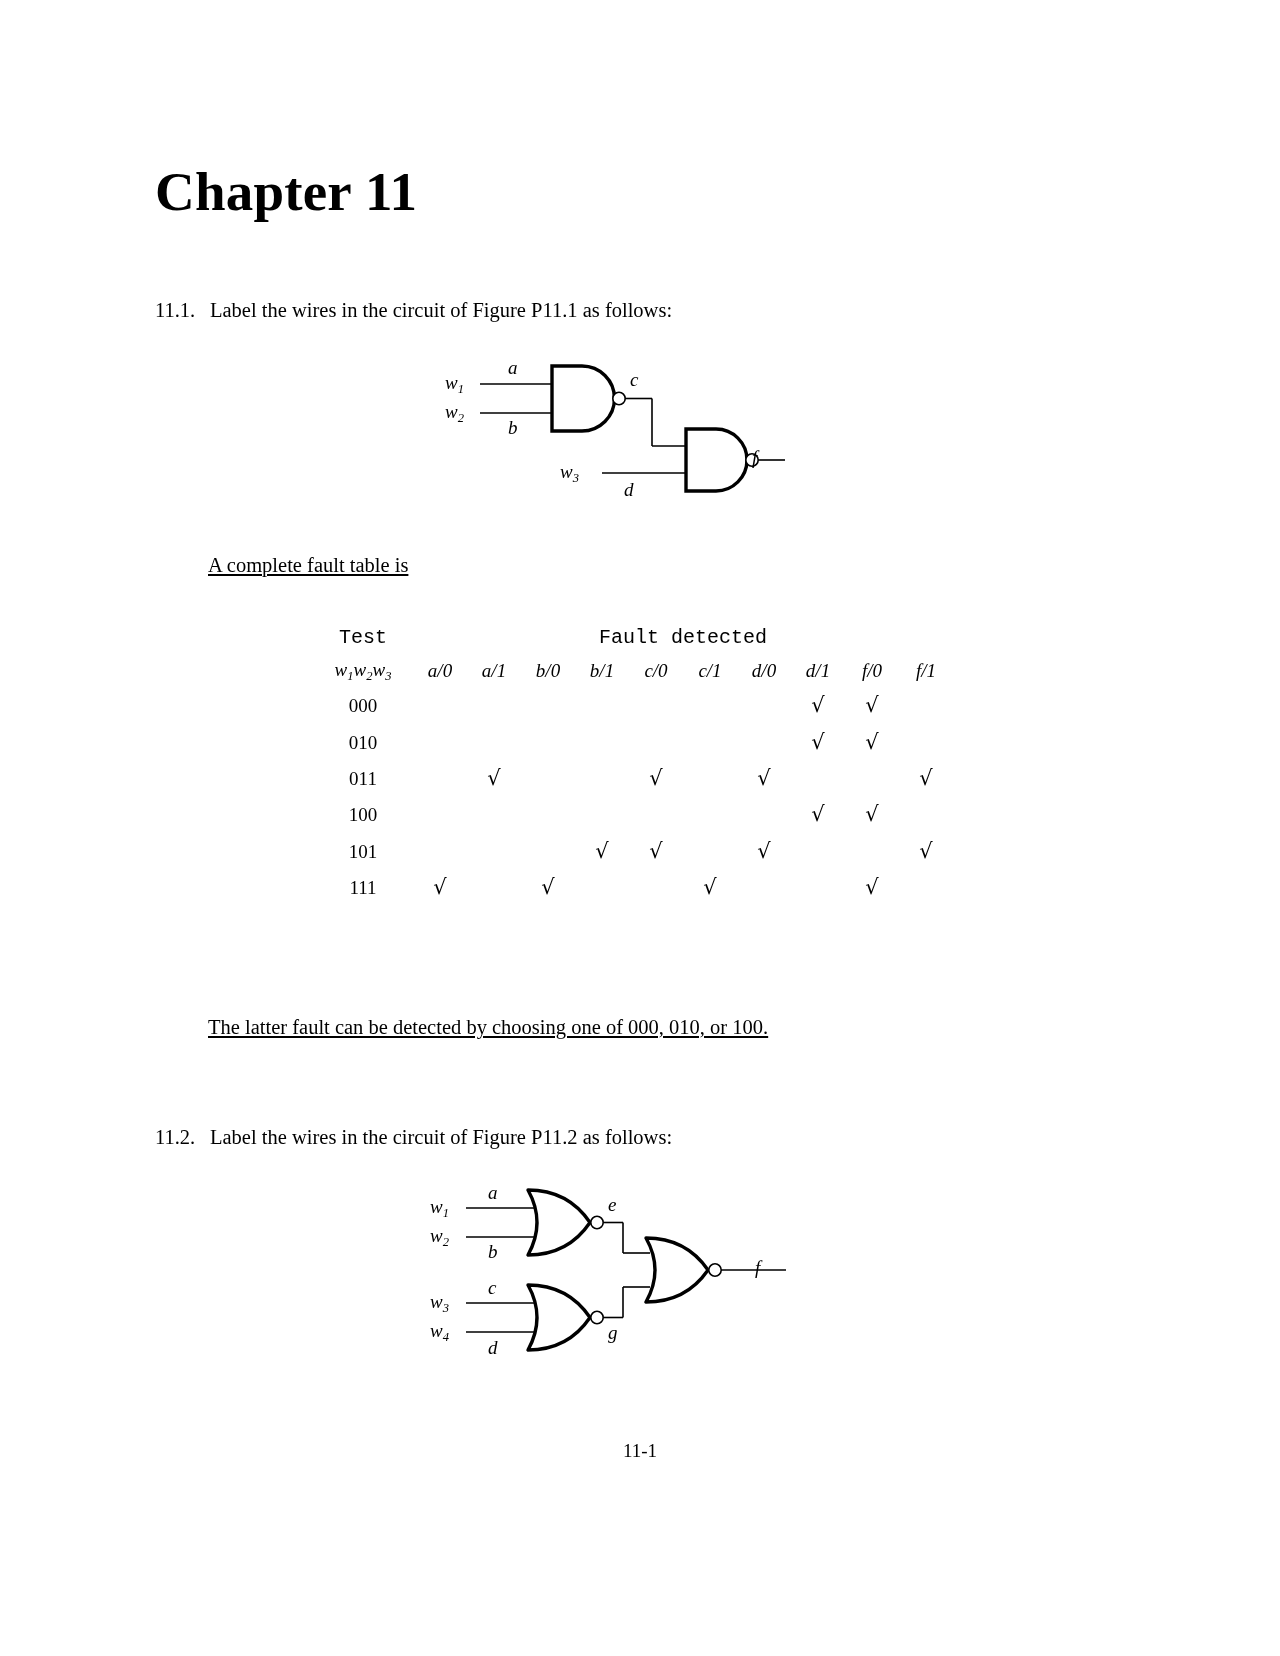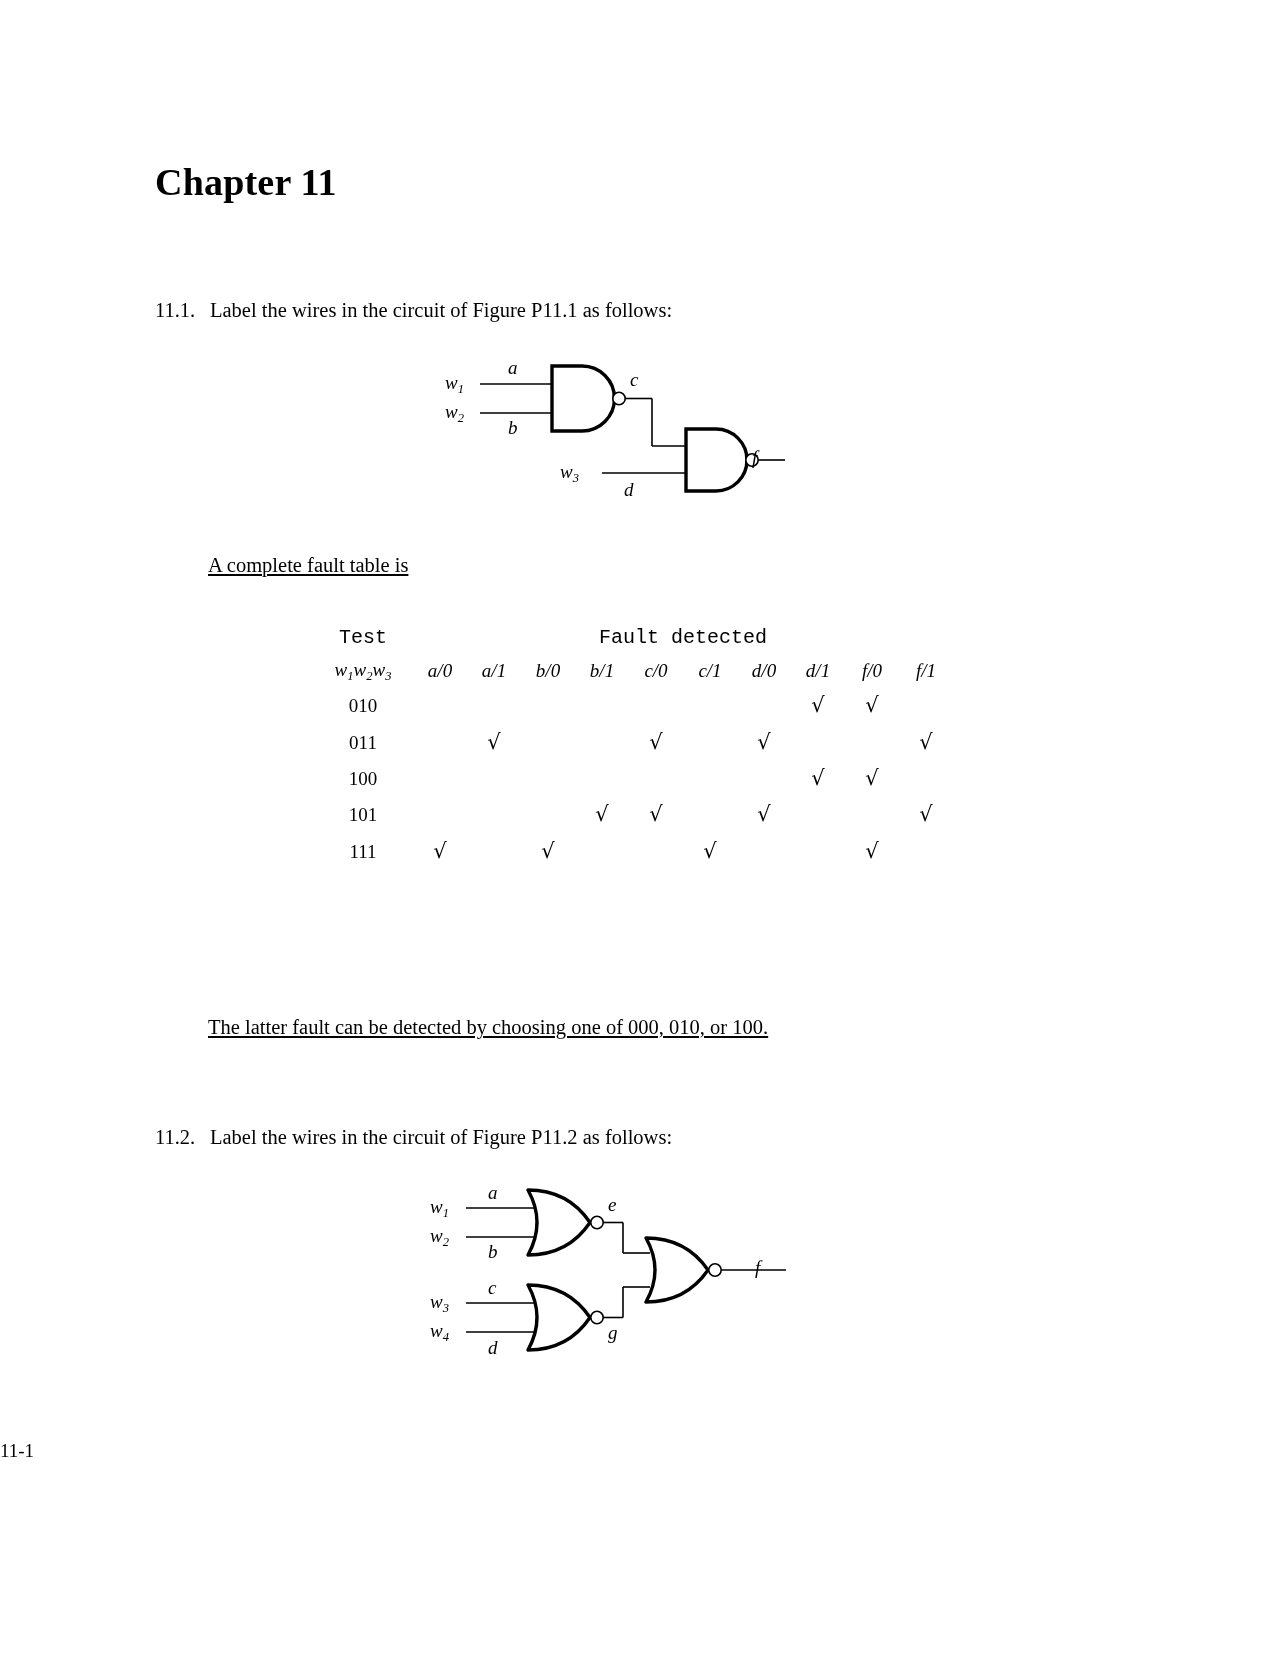--- a/index.html
+++ b/index.html
@@ -5,21 +5,21 @@
   html,body{margin:0;padding:0;}
   body{
     width:1280px;height:1656px;background:#ffffff;
     font-family:"Liberation Serif","DejaVu Serif",serif;
     color:#000;position:relative;overflow:hidden;
   }
   .page{position:relative;width:1280px;height:1656px;}
 
   .chapter-title{
     position:absolute;left:155px;top:160px;
-    font-size:38px;font-weight:bold;letter-spacing:.2px;
+    font-size:55px;font-weight:bold;letter-spacing:.2px;
     font-family:"Liberation Serif","DejaVu Serif",serif;
   }
 
   .prob{
     position:absolute;font-size:20.5px;line-height:1.35;
     white-space:nowrap;
   }
   .prob-num{display:inline-block;width:55px;}
 
   .para{position:absolute;font-size:20.5px;line-height:1.45;text-decoration:underline;}
@@ -51,21 +51,21 @@
   .row-label{width:100px;height:36.4px;font-size:19px;}
   .chk{font-size:21px;line-height:1;font-family:"DejaVu Sans",sans-serif;}
 
   
   .circuit{position:absolute;}
   .lbl{position:absolute;font-size:19px;font-style:italic;
        font-family:"Liberation Serif","DejaVu Serif",serif;}
   .lbl .sub{font-size:.66em;vertical-align:-0.3em;}
 
   .footer{
-    position:absolute;left:0;right:0;top:1440px;
+    position:absolute;left:0;right:0;top:1440px;text-align:center;
     font-size:19px;
   }
 </style>
 </head>
 <body>
 
 <div class="page">
 
   <div class="chapter-title">Chapter 11</div>
 
@@ -125,20 +125,33 @@
           <td class="th-col vr hb-thick">c/0</td>
           <td class="th-col vr hb-thick">c/1</td>
           <td class="th-col vr hb-thick">d/0</td>
           <td class="th-col vr hb-thick">d/1</td>
           <td class="th-col vr hb-thick">f/0</td>
           <td class="th-col vr-thick hb-thick">f/1</td>
         </tr>
       </thead>
       <tbody id="fault-body">
           <tr>
+            <td class="row-label vl-thick vr-thick">000</td>
+            <td class="row-cell vr"></td>
+            <td class="row-cell vr"></td>
+            <td class="row-cell vr"></td>
+            <td class="row-cell vr"></td>
+            <td class="row-cell vr"></td>
+            <td class="row-cell vr"></td>
+            <td class="row-cell vr"></td>
+            <td class="row-cell vr"><span class="chk">√</span></td>
+            <td class="row-cell vr"><span class="chk">√</span></td>
+            <td class="row-cell vr-thick"></td>
+          </tr>
+          <tr>
             <td class="row-label vl-thick vr-thick">010</td>
             <td class="row-cell vr"></td>
             <td class="row-cell vr"></td>
             <td class="row-cell vr"></td>
             <td class="row-cell vr"></td>
             <td class="row-cell vr"></td>
             <td class="row-cell vr"></td>
             <td class="row-cell vr"></td>
             <td class="row-cell vr"><span class="chk">√</span></td>
             <td class="row-cell vr"><span class="chk">√</span></td>

